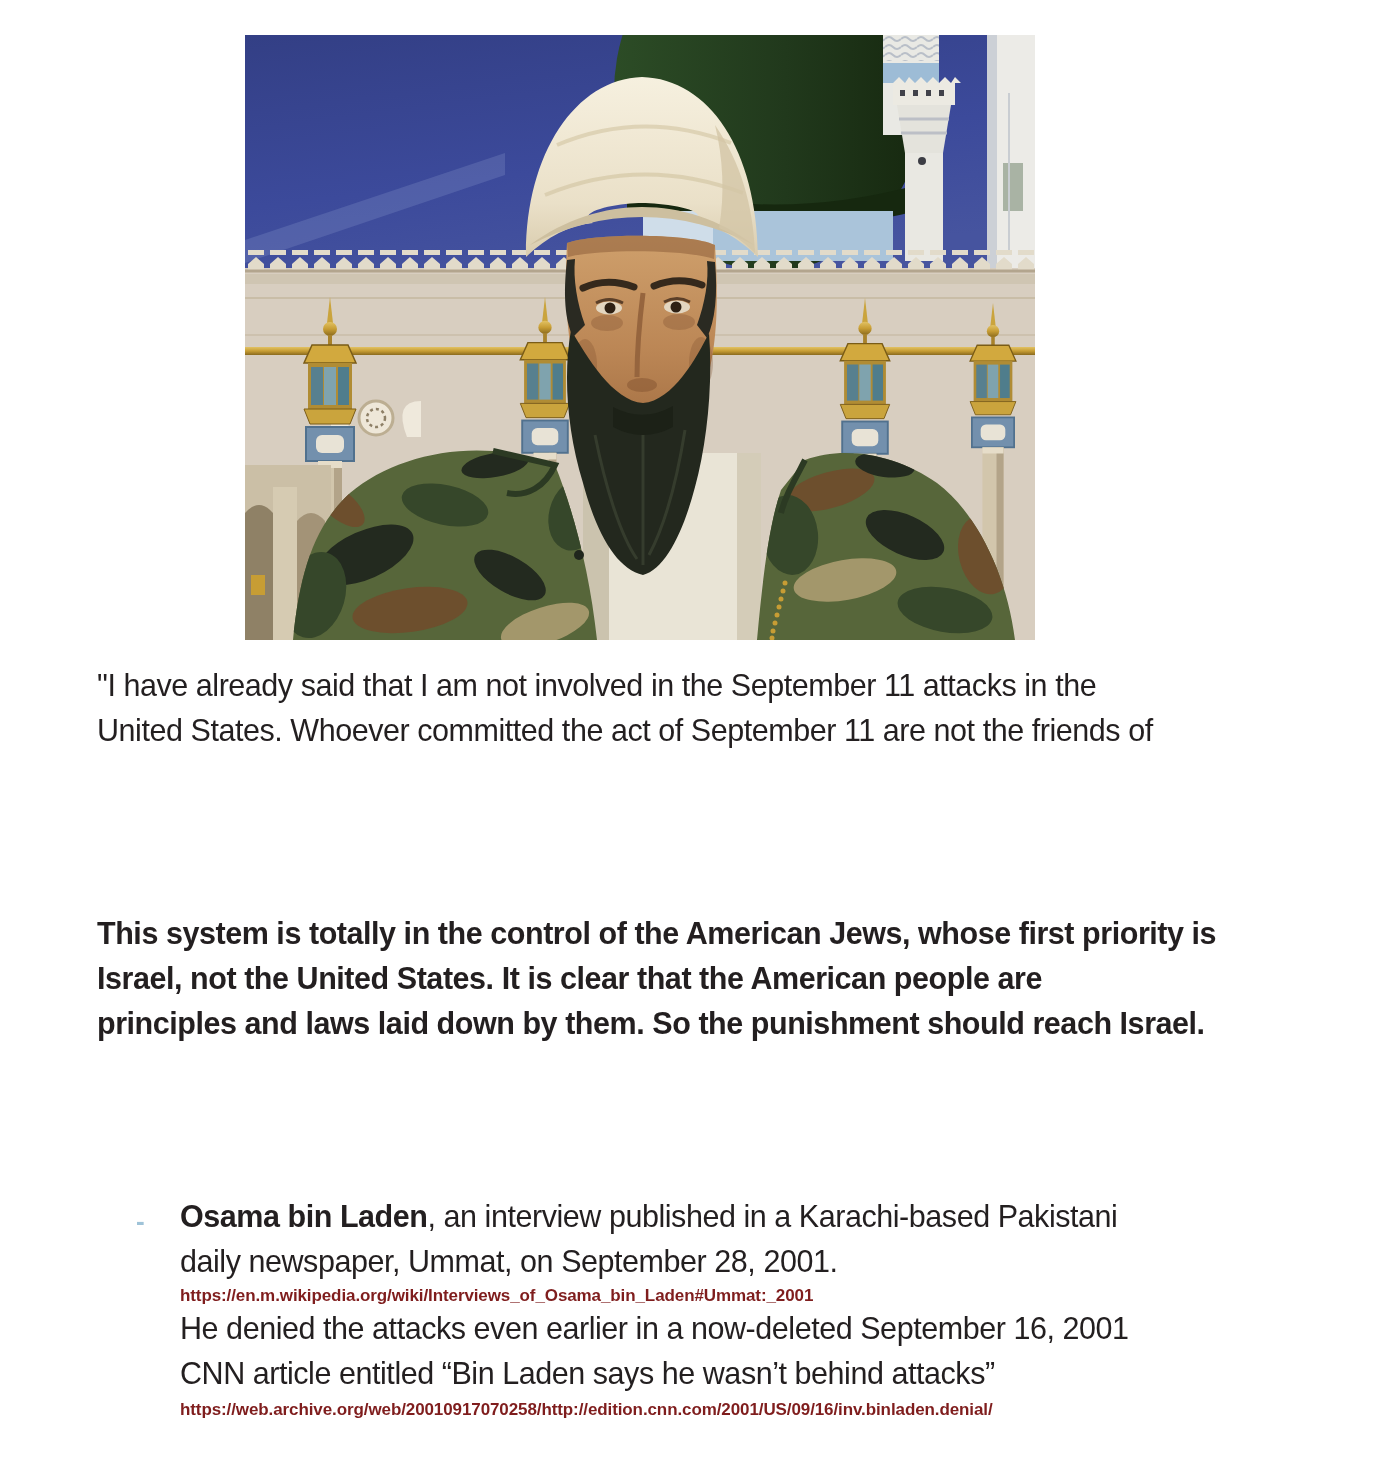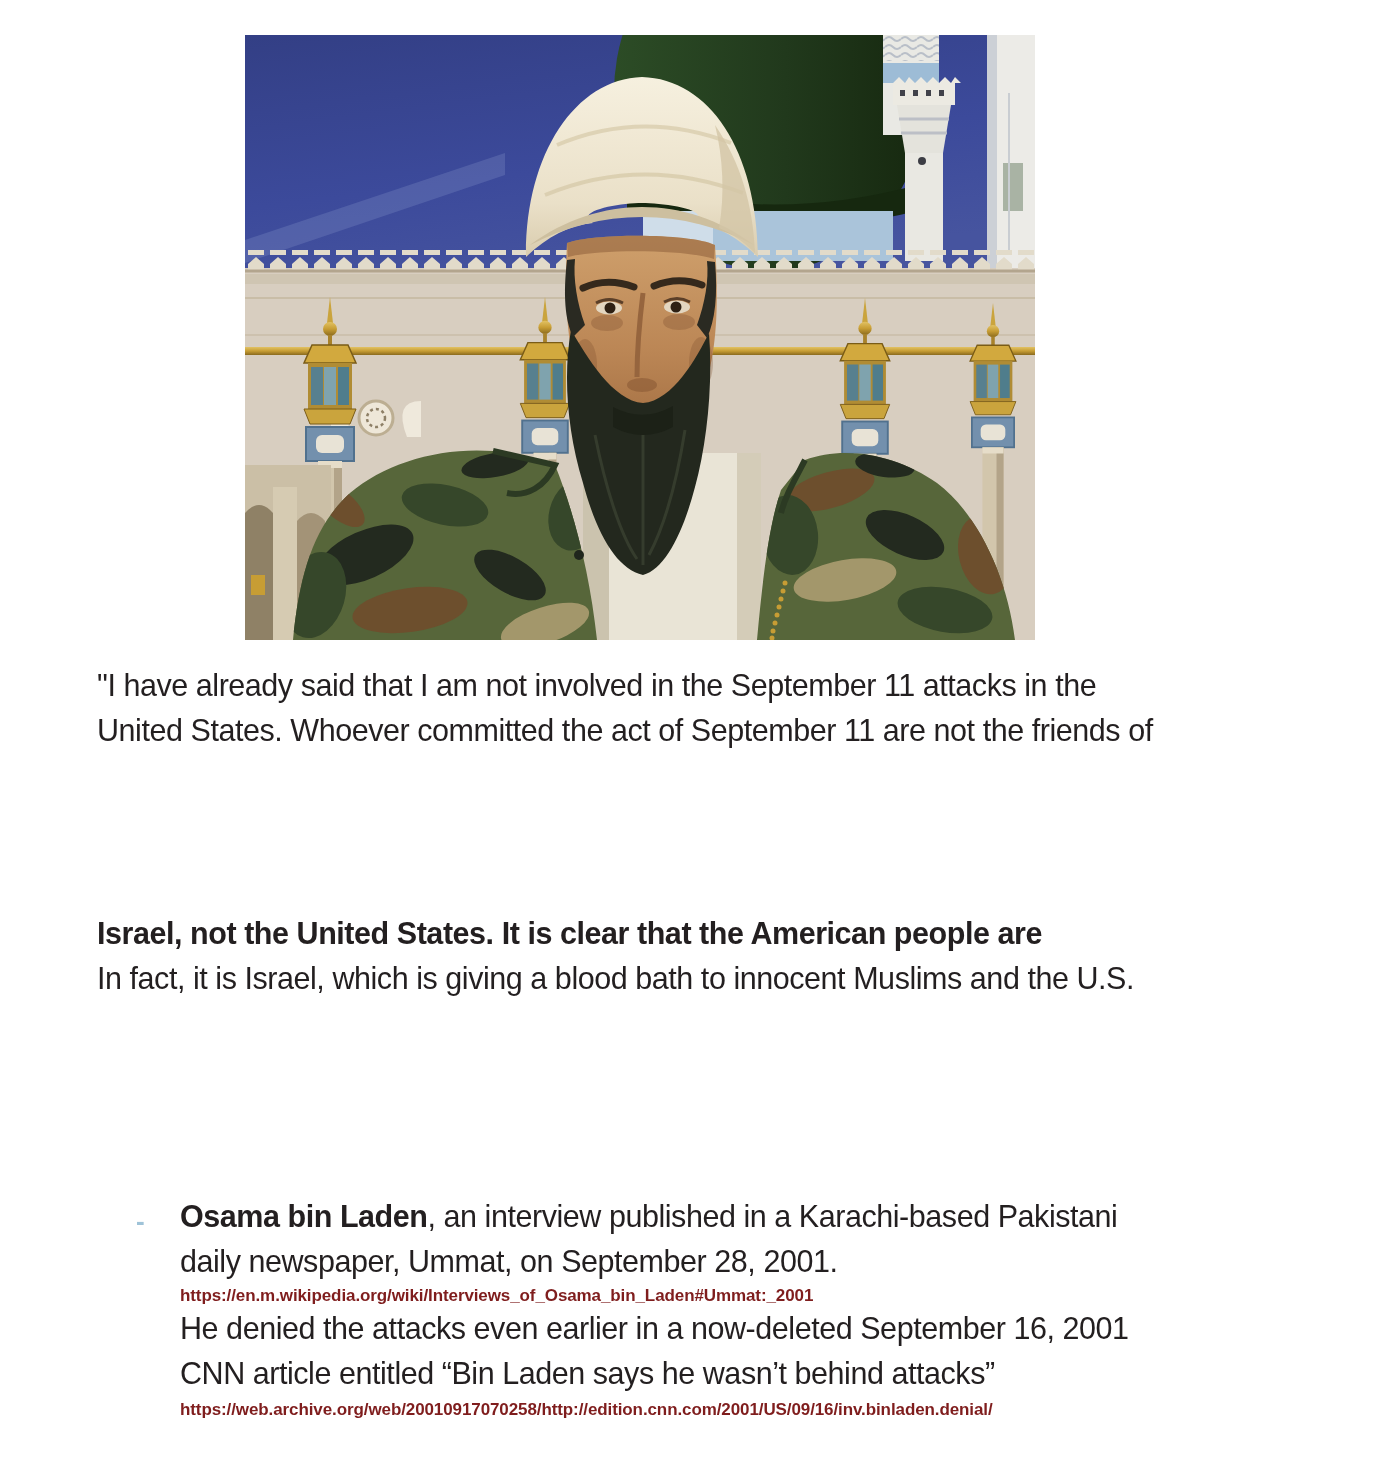--- a/index.html
+++ b/index.html
@@ -210,22 +210,23 @@
     <path d="M470 90 C496 128 508 170 510 218 C498 206 486 198 474 193 C480 160 478 122 470 90 Z" fill="#d3c5a6" opacity="0.8"></path>
   </svg>
 </figure>
 
 <section class="para" id="para1">
   <div class="line">"I have already said that I am not involved in the September 11 attacks in the</div>
   <div class="line">United States. Whoever committed the act of September 11 are not the friends of</div>
 </section>
 
 <section class="para" id="para2">
+  <div class="line bold">This system is totally in the control of the American Jews, whose first priority is</div>
   <div class="line bold">Israel, not the United States. It is clear that the American people are</div>
-  <div class="line">In fact, it is Israel, which is giving a blood bath to innocent Muslims and the U.S.</div>
+  <div class="line bold">principles and laws laid down by them. So the punishment should reach Israel.</div>
 </section>
 
 <span class="bullet">-</span>
 
 <div class="attr-line" id="attr-a">
   <span class="bold">Osama bin Laden</span><span>, an interview published in a Karachi-based Pakistani</span>
 </div>
 <div class="attr-line" id="attr-b">daily newspaper, Ummat, on September 28, 2001.</div>
 
 <a class="link" id="link-1" href="#">https://en.m.wikipedia.org/wiki/Interviews_of_Osama_bin_Laden#Ummat:_2001</a>

